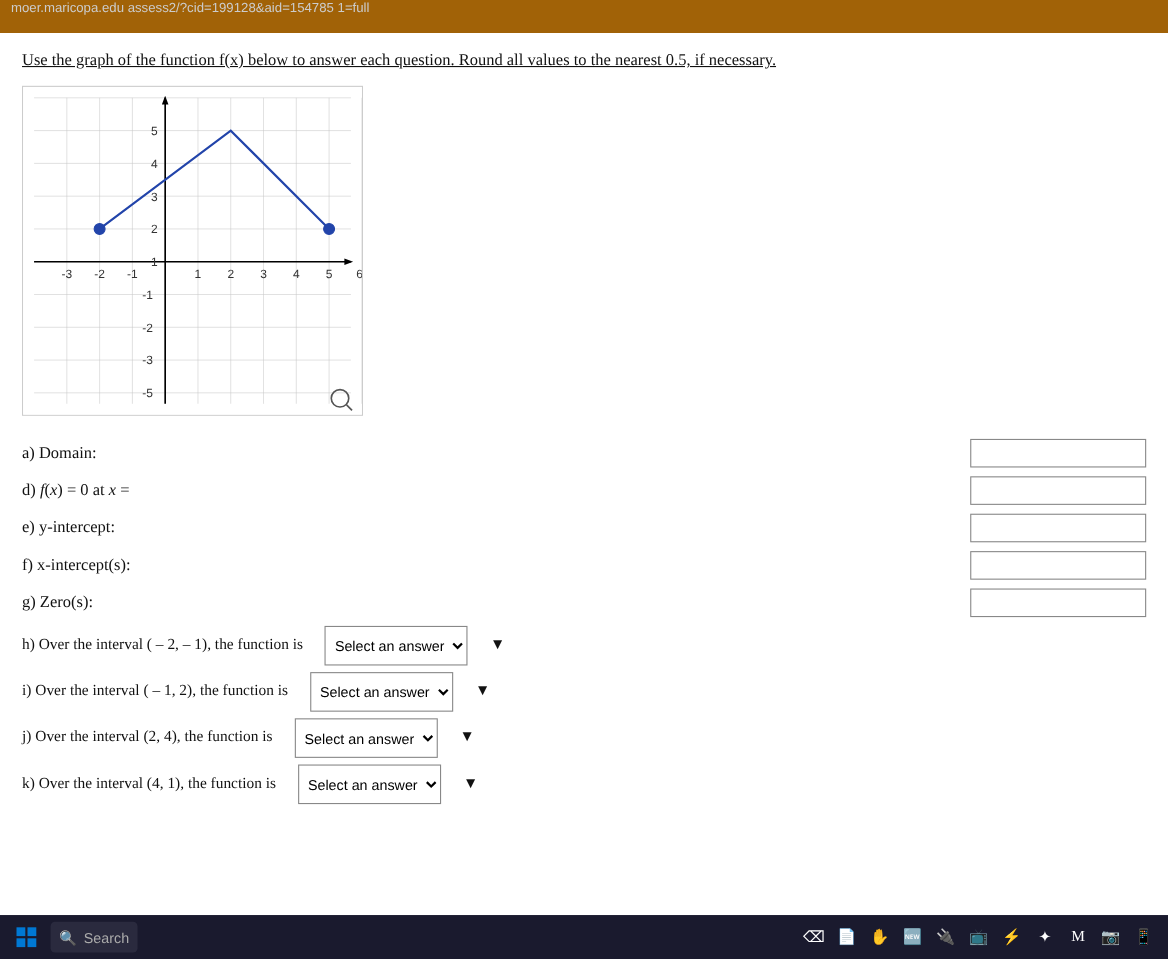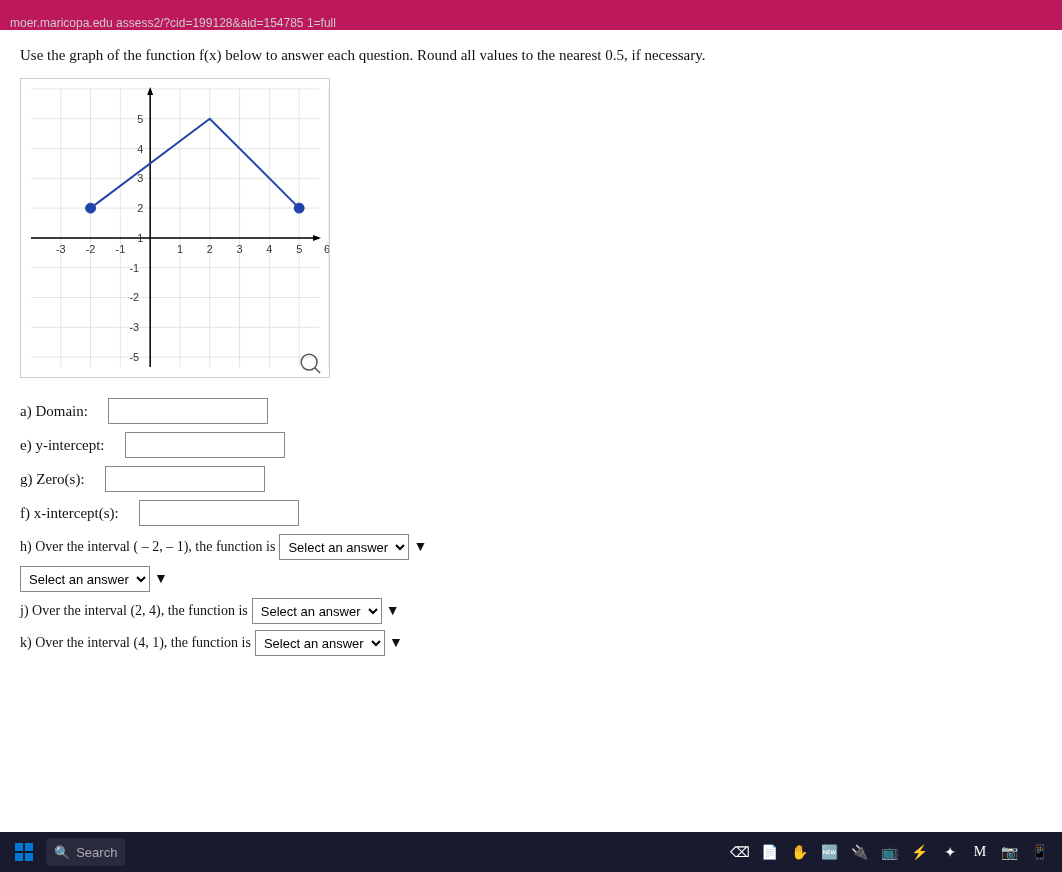--- a/index.html
+++ b/index.html
@@ -9,87 +9,89 @@
       font-size: 15px;
       color: #111;
       width: 1062px;
       height: 872px;
       overflow: hidden;
       position: relative;
     }
 
     
     .browser-bar {
-      background: #be185d;
+      background: #a16207;
       height: 30px;
       display: flex;
-      align-items: flex-end;
+      align-items: flex-start;
       padding: 0 10px;
       color: #ccc;
       font-size: 12px;
       font-family: Arial, sans-serif;
     }
 
     
     .main-content {
       background: #ffffff;
       margin: 0;
       padding: 15px 20px 15px 20px;
       height: calc(872px - 30px - 40px);
       overflow-y: auto;
     }
 
     .question-header {
       font-size: 15px;
       margin-bottom: 12px;
       line-height: 1.4;
+      text-decoration: underline;
     }
 
     
     .graph-area {
       margin-bottom: 16px;
     }
 
     
     .question-line {
       display: flex;
       align-items: center;
       margin-bottom: 8px;
       font-size: 15px;
       gap: 20px;
+      justify-content: space-between;
     }
 
     .question-line label {
       white-space: nowrap;
     }
 
     .answer-input {
       border: 1px solid #888;
       background: #fff;
       height: 26px;
       width: 160px;
       padding: 2px 4px;
       font-size: 14px;
     }
 
     .answer-select {
       border: 1px solid #888;
       background: #fff;
-      height: 26px;
+      height: 36px;
       padding: 2px 4px;
       font-size: 13px;
       cursor: pointer;
     }
 
     .interval-line {
       display: flex;
       align-items: center;
       margin-bottom: 6px;
       font-size: 14px;
-      gap: 4px;
+      gap: 20px;
       flex-wrap: nowrap;
     }
 
     
     .taskbar {
       position: absolute;
       bottom: 0;
       left: 0;
       width: 100%;
       height: 40px;
@@ -229,48 +231,53 @@
     </svg>
   </div>
 
   <div class="question-line">
     <label>a) Domain:</label>
     <input class="answer-input" type="text" style="">
   </div>
 
 
 
+  <div class="question-line">
+    <label>d) <i>f</i>(<i>x</i>) = 0 at <i>x</i> =</label>
+    <input class="answer-input" type="text" style="">
+  </div>
 
   <div class="question-line">
     <label>e) y-intercept:</label>
     <input class="answer-input" type="text" style="">
   </div>
 
   <div class="question-line">
+    <label>f) x-intercept(s):</label>
+    <input class="answer-input" type="text" style="">
+  </div>
+
+  <div class="question-line">
     <label>g) Zero(s):</label>
-    <input class="answer-input" type="text" style="">
-  </div>
-
-  <div class="question-line">
-    <label>f) x-intercept(s):</label>
     <input class="answer-input" type="text" style="">
   </div>
 
   <div class="interval-line">
     <span>h) Over the interval ( – 2, – 1), the function is</span>
     <select class="answer-select">
       <option>Select an answer</option>
       <option>Increasing</option>
       <option>Decreasing</option>
       <option>Constant</option>
     </select>
     <span> ▼</span>
   </div>
 
   <div class="interval-line">
+    <span>i) Over the interval ( – 1, 2), the function is</span>
     <select class="answer-select">
       <option>Select an answer</option>
       <option>Increasing</option>
       <option>Decreasing</option>
       <option>Constant</option>
     </select>
     <span> ▼</span>
   </div>
 
   <div class="interval-line">

